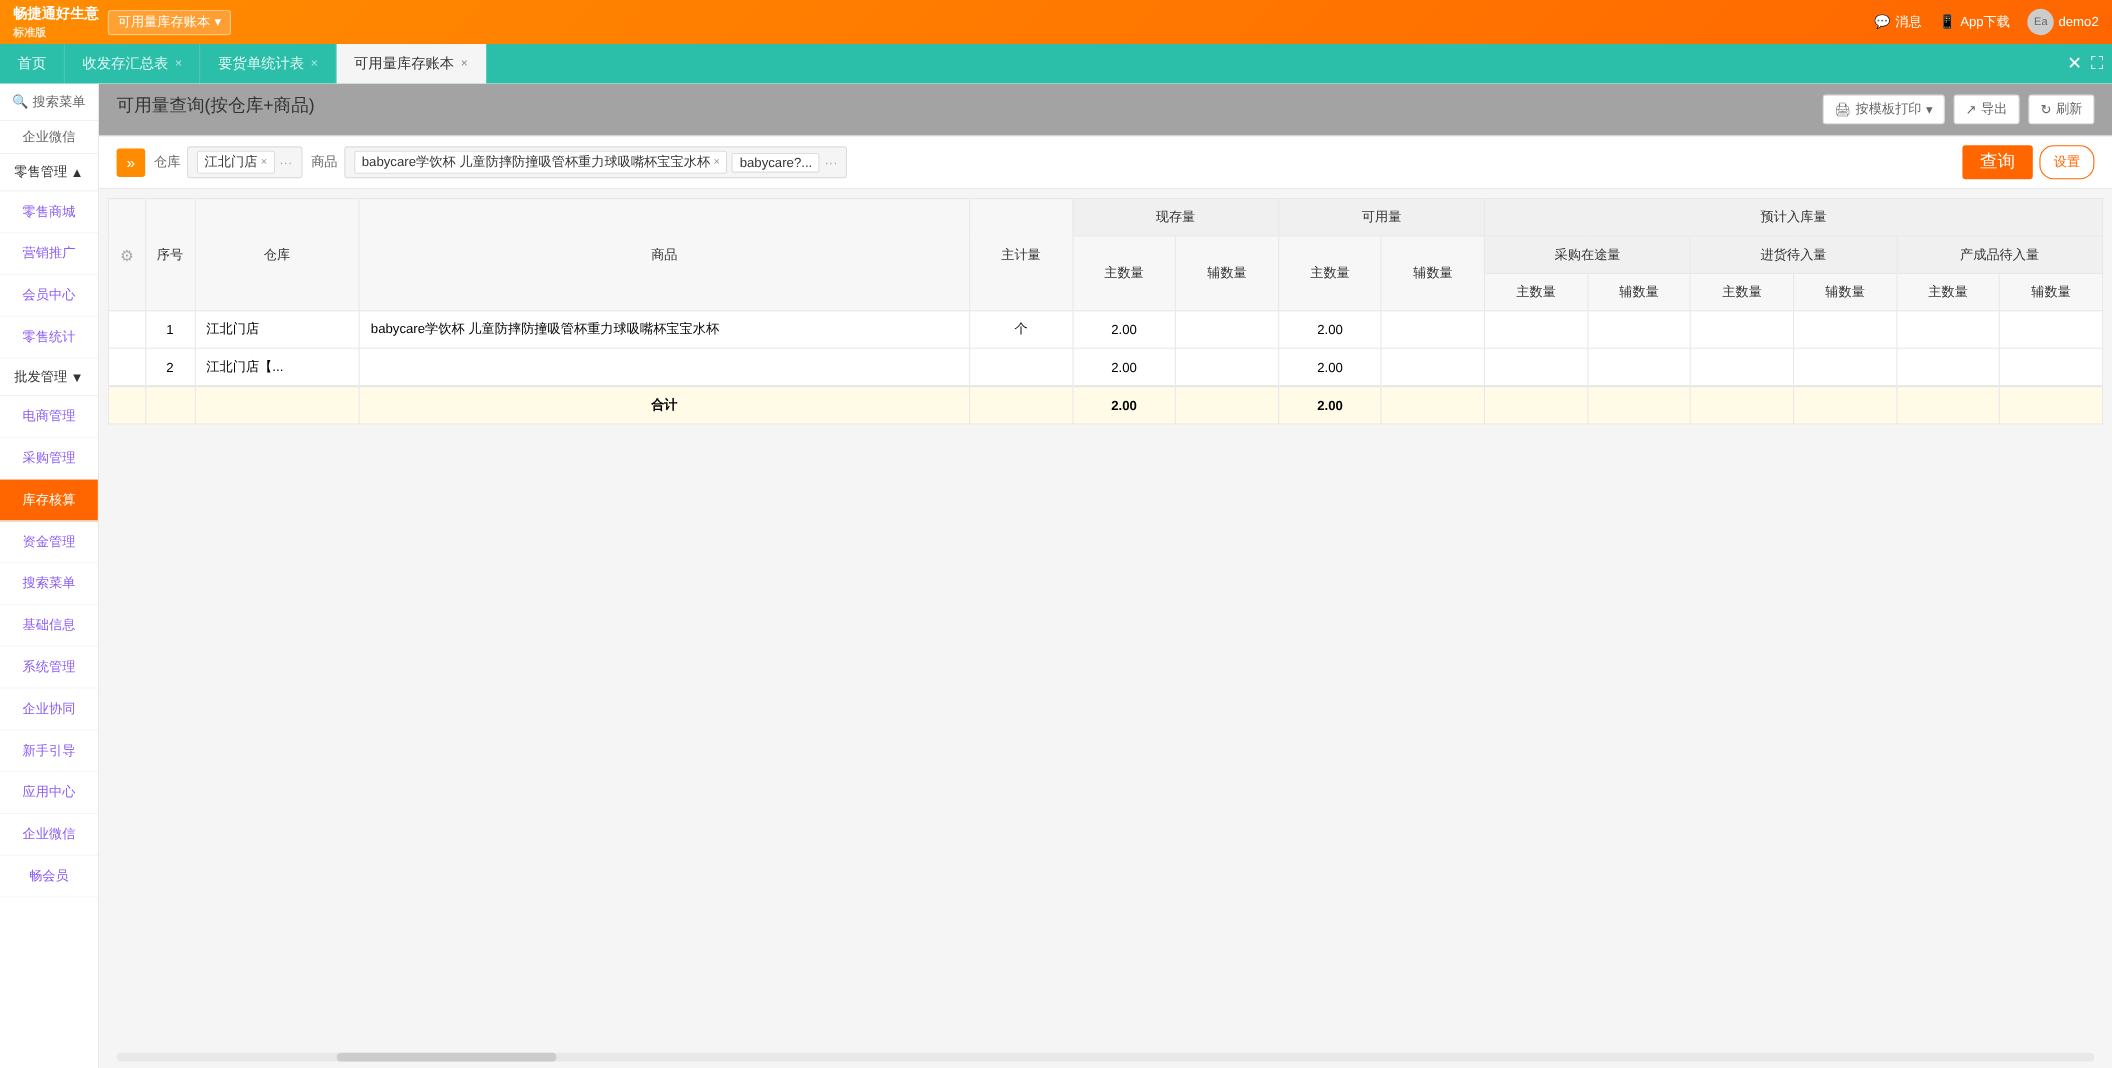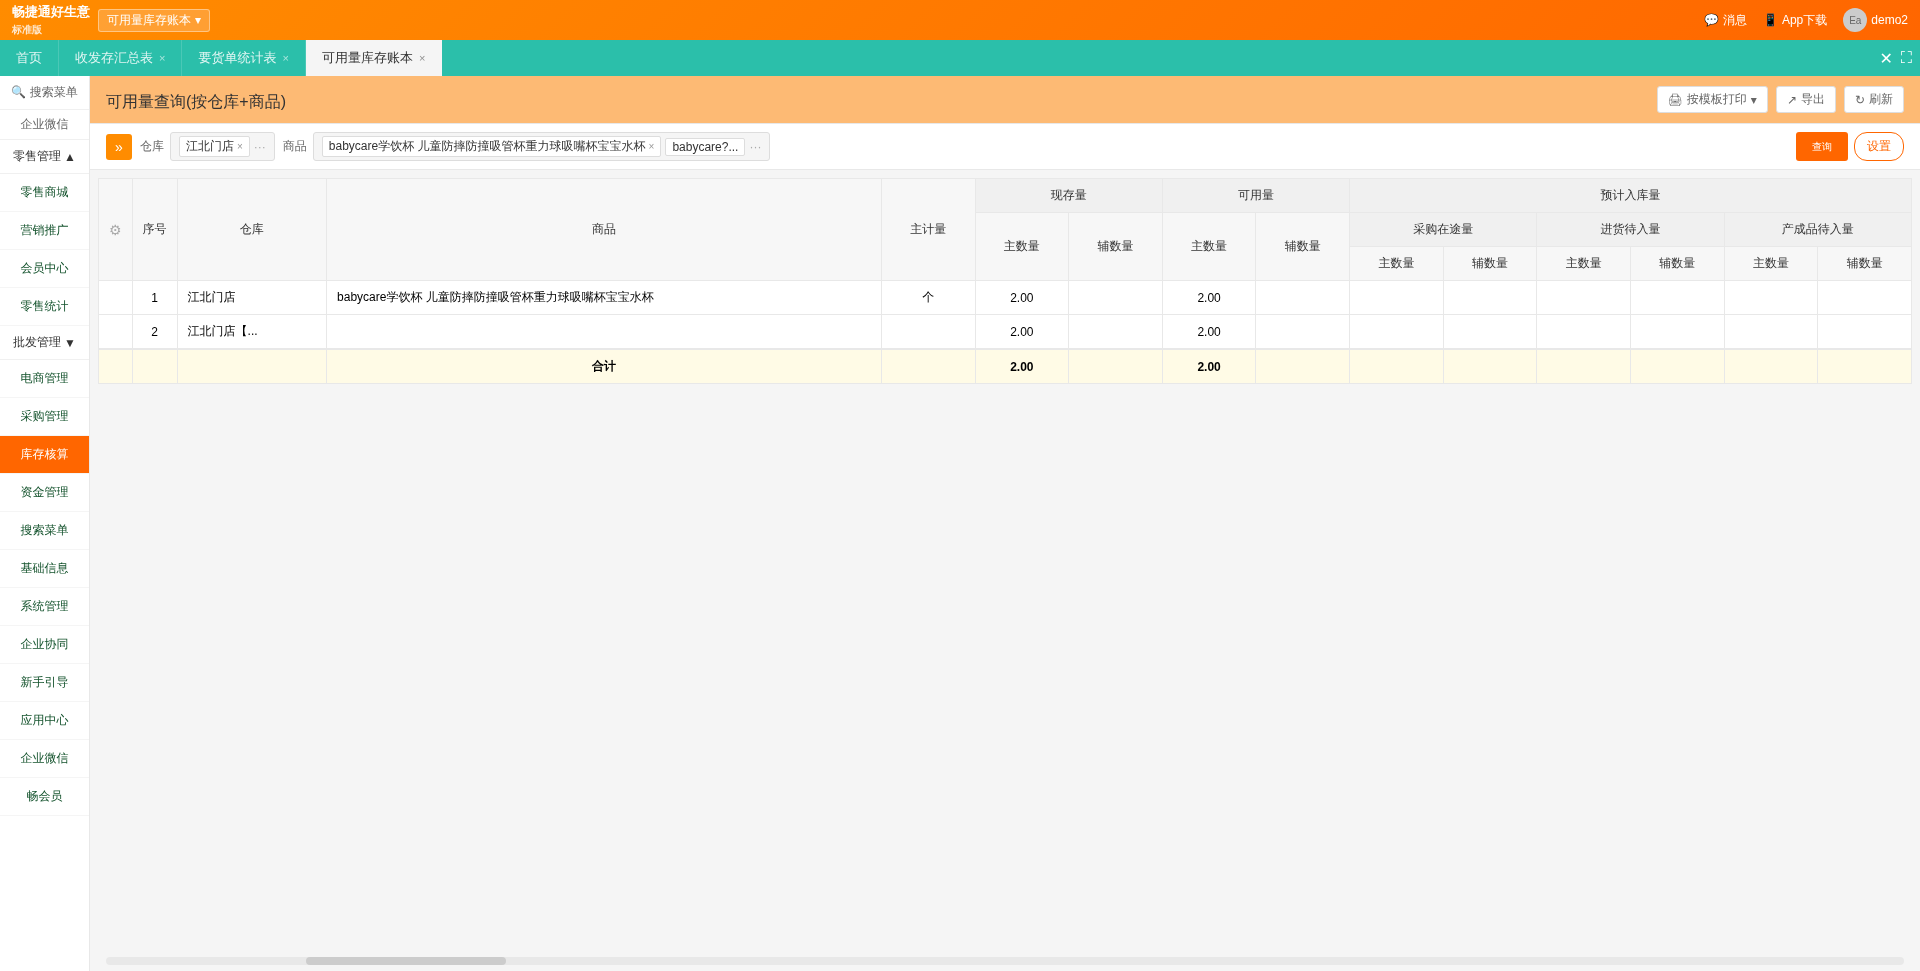--- a/index.html
+++ b/index.html
@@ -85,21 +85,21 @@
       font-size: 12px;
       color: #666;
       text-align: center;
       cursor: pointer;
       border-bottom: 1px solid #f0f0f0;
     }
     .sidebar-item {
       padding: 10px 6px;
       text-align: center;
       font-size: 12px;
-      color: #14532d;
+      color: #8b5cf6;
       cursor: pointer;
       border-bottom: 1px solid #f5f5f5;
       display: flex;
       flex-direction: column;
       align-items: center;
       gap: 3px;
     }
     .sidebar-item.active { background: #ff6600; color: white; }
     .sidebar-section {
       padding: 8px 6px;
@@ -118,24 +118,24 @@
     .content-area {
       flex: 1;
       display: flex;
       flex-direction: column;
       overflow: hidden;
       background: #f5f5f5;
     }
 
     
     .page-header {
-      background: #fdba74;
+      background: #a3a3a3;
       padding: 10px 16px;
       display: flex;
-      align-items: flex-end;
+      align-items: flex-start;
       justify-content: space-between;
       border-bottom: 1px solid #e8e8e8;
       flex-shrink: 0;
     }
     .page-title { font-size: 16px; font-weight: 500; color: #333; }
     .page-actions { display: flex; align-items: center; gap: 8px; }
     .action-btn {
       display: flex;
       align-items: center;
       gap: 4px;
@@ -184,21 +184,21 @@
     }
     .filter-tag {
       display: flex; align-items: center; gap: 3px;
       background: white; border: 1px solid #ddd; border-radius: 2px; padding: 1px 6px; font-size: 12px;
     }
     .filter-tag .x { cursor: pointer; color: #999; font-size: 10px; }
     .filter-dots { color: #aaa; cursor: pointer; }
     .filter-actions { margin-left: auto; display: flex; gap: 6px; }
     .btn-query {
       background: #ff6600; color: white; border: none; border-radius: 3px;
-      padding: 5px 16px; font-size: 10px; cursor: pointer;
+      padding: 5px 16px; font-size: 16px; cursor: pointer;
     }
     .btn-settings {
       background: white; color: #ff6600; border: 1px solid #ff6600; border-radius: 13px;
       padding: 5px 12px; font-size: 12px; cursor: pointer;
     }
 
     
     .table-container {
       flex: 1;
       overflow: auto;

